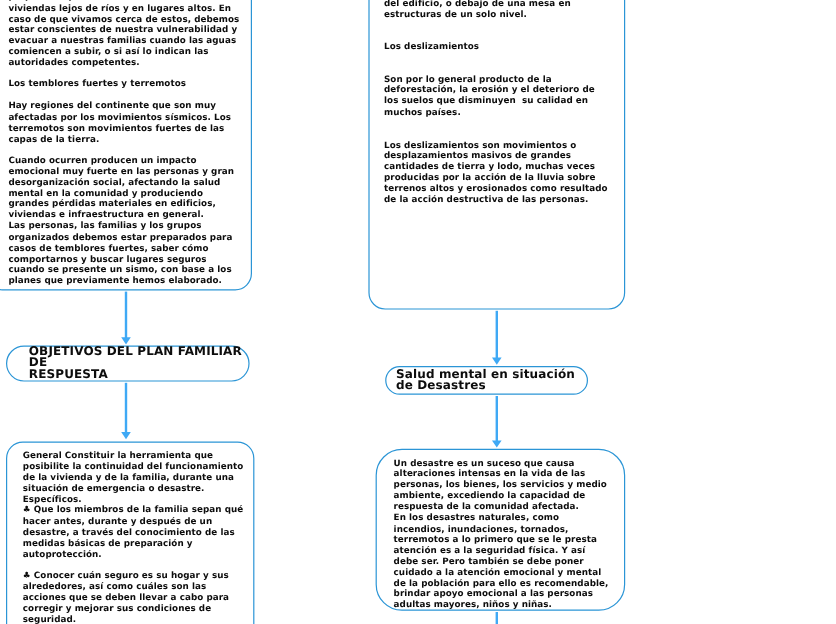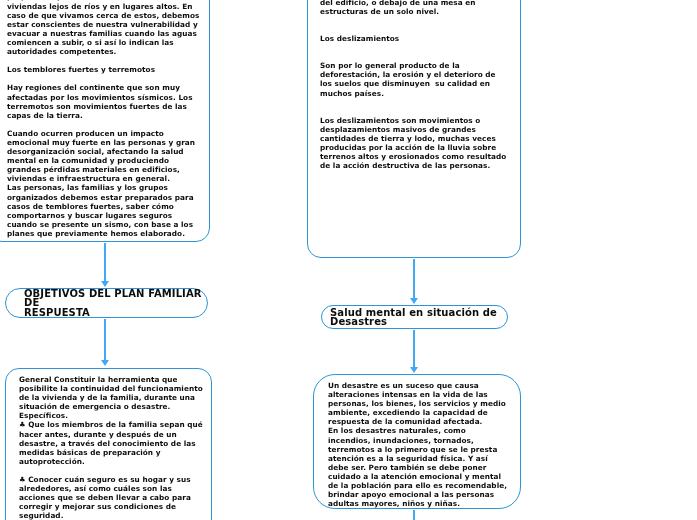--- a/index.html
+++ b/index.html
@@ -88,21 +88,21 @@
     height: 30px;
     display: flex;
     align-items: center;
     padding: 0 0 0 18px;
   }
 
   
   #node-salud-pill {
     left: 321px;
     top: 305px;
-    width: 187px;
+    width: 169px;
     height: 24px;
     display: flex;
     align-items: center;
     justify-content: center;
     padding: 0 8px;
   }
 
   
   #node-objetivos-texto {
     left: 5px;

